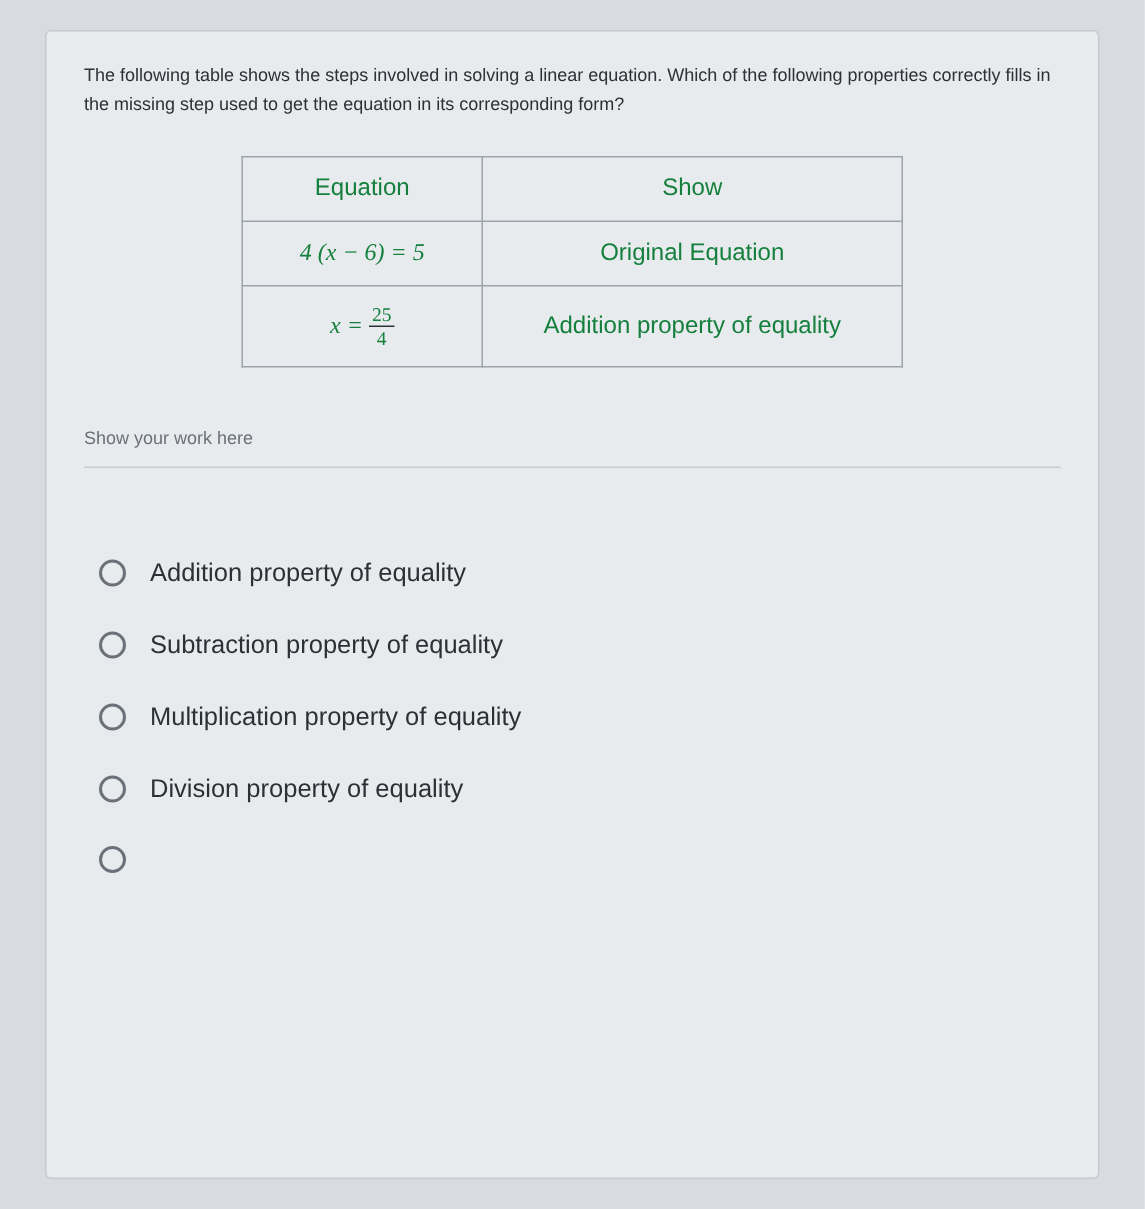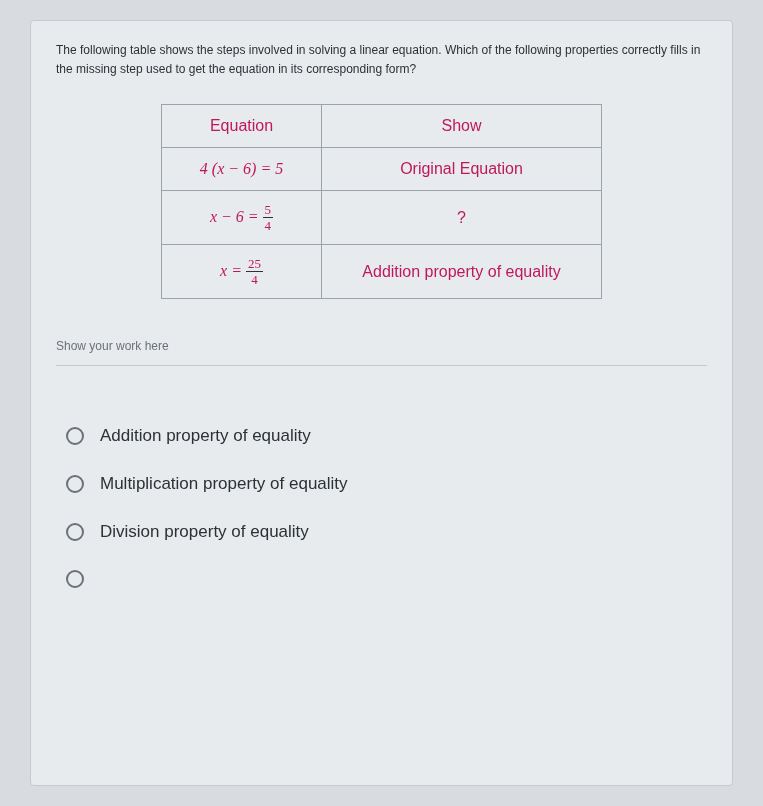--- a/index.html
+++ b/index.html
@@ -36,21 +36,21 @@
     }
     table {
       border-collapse: collapse;
       background: #e8ebee;
     }
     th, td {
       border: 1px solid #9ca3ab;
       padding: 12px 20px;
       text-align: center;
       font-size: 16px;
-      color: #be185d;
+      color: #15803d;
       vertical-align: middle;
     }
     th {
       font-weight: 400;
     }
     .col-equation {
       width: 160px;
     }
     .col-steps {
       width: 280px;
@@ -124,43 +124,41 @@
         <th class="col-steps">Show</th>
       </tr>
       <tr>
         <td>
           <span class="math">4 (<i>x</i> − 6) = 5</span>
         </td>
         <td>Original Equation</td>
       </tr>
       <tr>
         <td>
-          <span class="math"><i>x</i> − 6 = <span class="frac"><span class="num">5</span><span class="den">4</span></span></span>
-        </td>
-        <td>?</td>
-      </tr>
-      <tr>
-        <td>
           <span class="math"><i>x</i> = <span class="frac"><span class="num">25</span><span class="den">4</span></span></span>
         </td>
         <td>Addition property of equality</td>
       </tr>
     </tbody>
       </table>
   </div>
 
   <div class="show-work">Show your work here</div>
 
   <div class="options">
     <div class="option">
       <span class="radio-circle"></span>
       <span class="option-label">Addition property of equality</span>
     </div>
     <div class="option">
       <span class="radio-circle"></span>
+      <span class="option-label">Subtraction property of equality</span>
+    </div>
+    <div class="option">
+      <span class="radio-circle"></span>
       <span class="option-label">Multiplication property of equality</span>
     </div>
     <div class="option">
       <span class="radio-circle"></span>
       <span class="option-label">Division property of equality</span>
     </div>
     <div class="option">
       <span class="radio-circle"></span>
     </div>
   </div>

